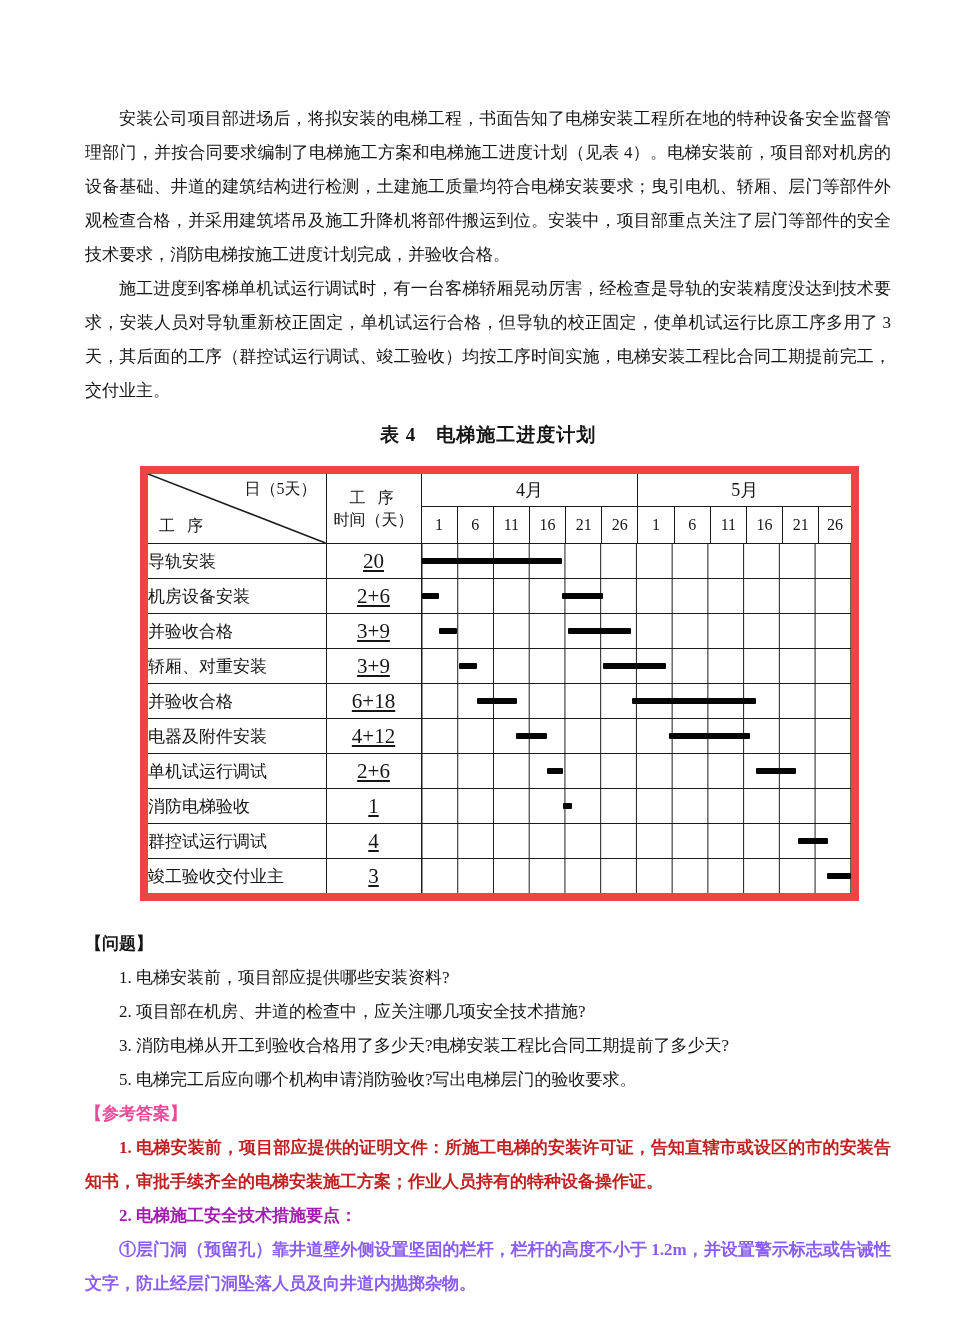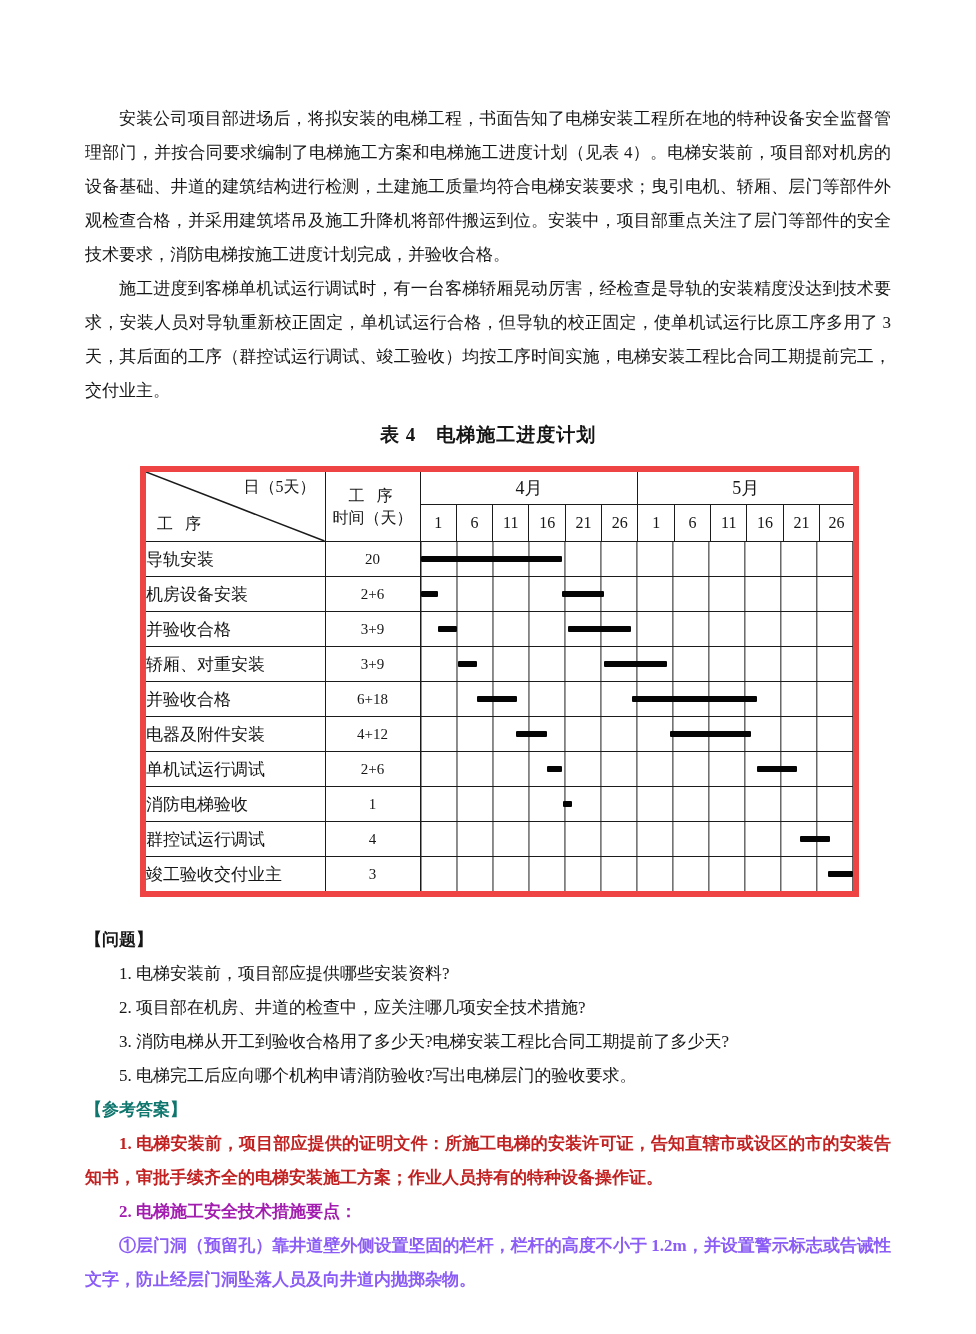--- a/index.html
+++ b/index.html
@@ -10,33 +10,33 @@
   }
   .page { padding:102px 85px 0 85px; box-sizing:border-box; }
 
   
   .para { margin:0; font-size:17px; line-height:34px; text-align:justify; text-indent:2em; }
 
   
   .table-title { text-align:center; font-size:19px; font-weight:bold; margin:14px 0 18px 0; letter-spacing:1px; }
 
   
-  table.gantt { border-collapse:collapse; table-layout:fixed; width:719px; margin-left:55px; border:6px solid #ef4444; }
+  table.gantt { border-collapse:collapse; table-layout:fixed; width:719px; margin-left:55px; border:8px solid #ef4444; }
   .gantt th, .gantt td { border:1px solid #1b1b1b; padding:0; font-weight:normal; }
   .gantt thead th.month { height:32px; font-size:18px; text-align:center;font-family:Liberation Serif, serif; }
   .gantt thead th.day   { height:36px; font-size:16px; text-align:center; }
   .gantt .corner { position:relative; overflow:hidden; }
   .corner svg { position:absolute; left:0; top:0; width:100%; height:100%; }
   .corner-tr { position:absolute; top:5px; right:9px; font-size:16px; }
   .corner-bl { position:absolute; bottom:6px; left:11px; font-size:16px; letter-spacing:4px; }
   .dur-head { font-size:16px; text-align:center; line-height:22px; }
   .dur-head .dh1 { letter-spacing:4px; }
   .gantt tbody td { height:34px; }
   .task-name { font-size:17px; text-align:left; padding-left:10px; white-space:nowrap; }
-  .task-dur  { font-size:15px; text-align:center; }
+  .task-dur  { font-size:21px; text-align:center;text-decoration:underline; }
   .gantt-cell {
     position:relative;
     background-image:linear-gradient(to right,#1b1b1b 1px,transparent 1px);
     background-size:calc(100%/12) 100%;
   }
   .bar { position:absolute; top:50%; margin-top:-3px; height:6px; background:#050505; border-radius:1px; }
 
   
   .qa { margin-top:26px; font-size:17px; line-height:34px; }
   .qa p { margin:0; text-align:justify; }
@@ -184,21 +184,21 @@
   </table>
 
   <div class="qa">
     <p class="q-head">【问题】</p>
     <div id="questions">
         <p class="indent">1. 电梯安装前，项目部应提供哪些安装资料?</p>
         <p class="indent">2. 项目部在机房、井道的检查中，应关注哪几项安全技术措施?</p>
         <p class="indent">3. 消防电梯从开工到验收合格用了多少天?电梯安装工程比合同工期提前了多少天?</p>
         <p class="indent">5. 电梯完工后应向哪个机构申请消防验收?写出电梯层门的验收要求。</p>
       </div>
-    <p class="a-head red" style="color: #0f766e;">【参考答案】</p>
+    <p class="a-head red" style="color: #ec4899;">【参考答案】</p>
     <div id="answers">
         <p class="indent red" style="color: rgb(194, 33, 33);">1. 电梯安装前，项目部应提供的证明文件：所施工电梯的安装许可证，告知直辖市或设区的市的安装告知书，审批手续齐全的电梯安装施工方案；作业人员持有的特种设备操作证。</p>
         <p class="indent red" style="color: #a21caf;">2. 电梯施工安全技术措施要点：</p>
         <p class="indent red" style="color: #8b5cf6;">①层门洞（预留孔）靠井道壁外侧设置坚固的栏杆，栏杆的高度不小于 1.2m，并设置警示标志或告诫性文字，防止经层门洞坠落人员及向井道内抛掷杂物。</p>
       </div>
   </div>
 
 </div>
 
 </body></html>

